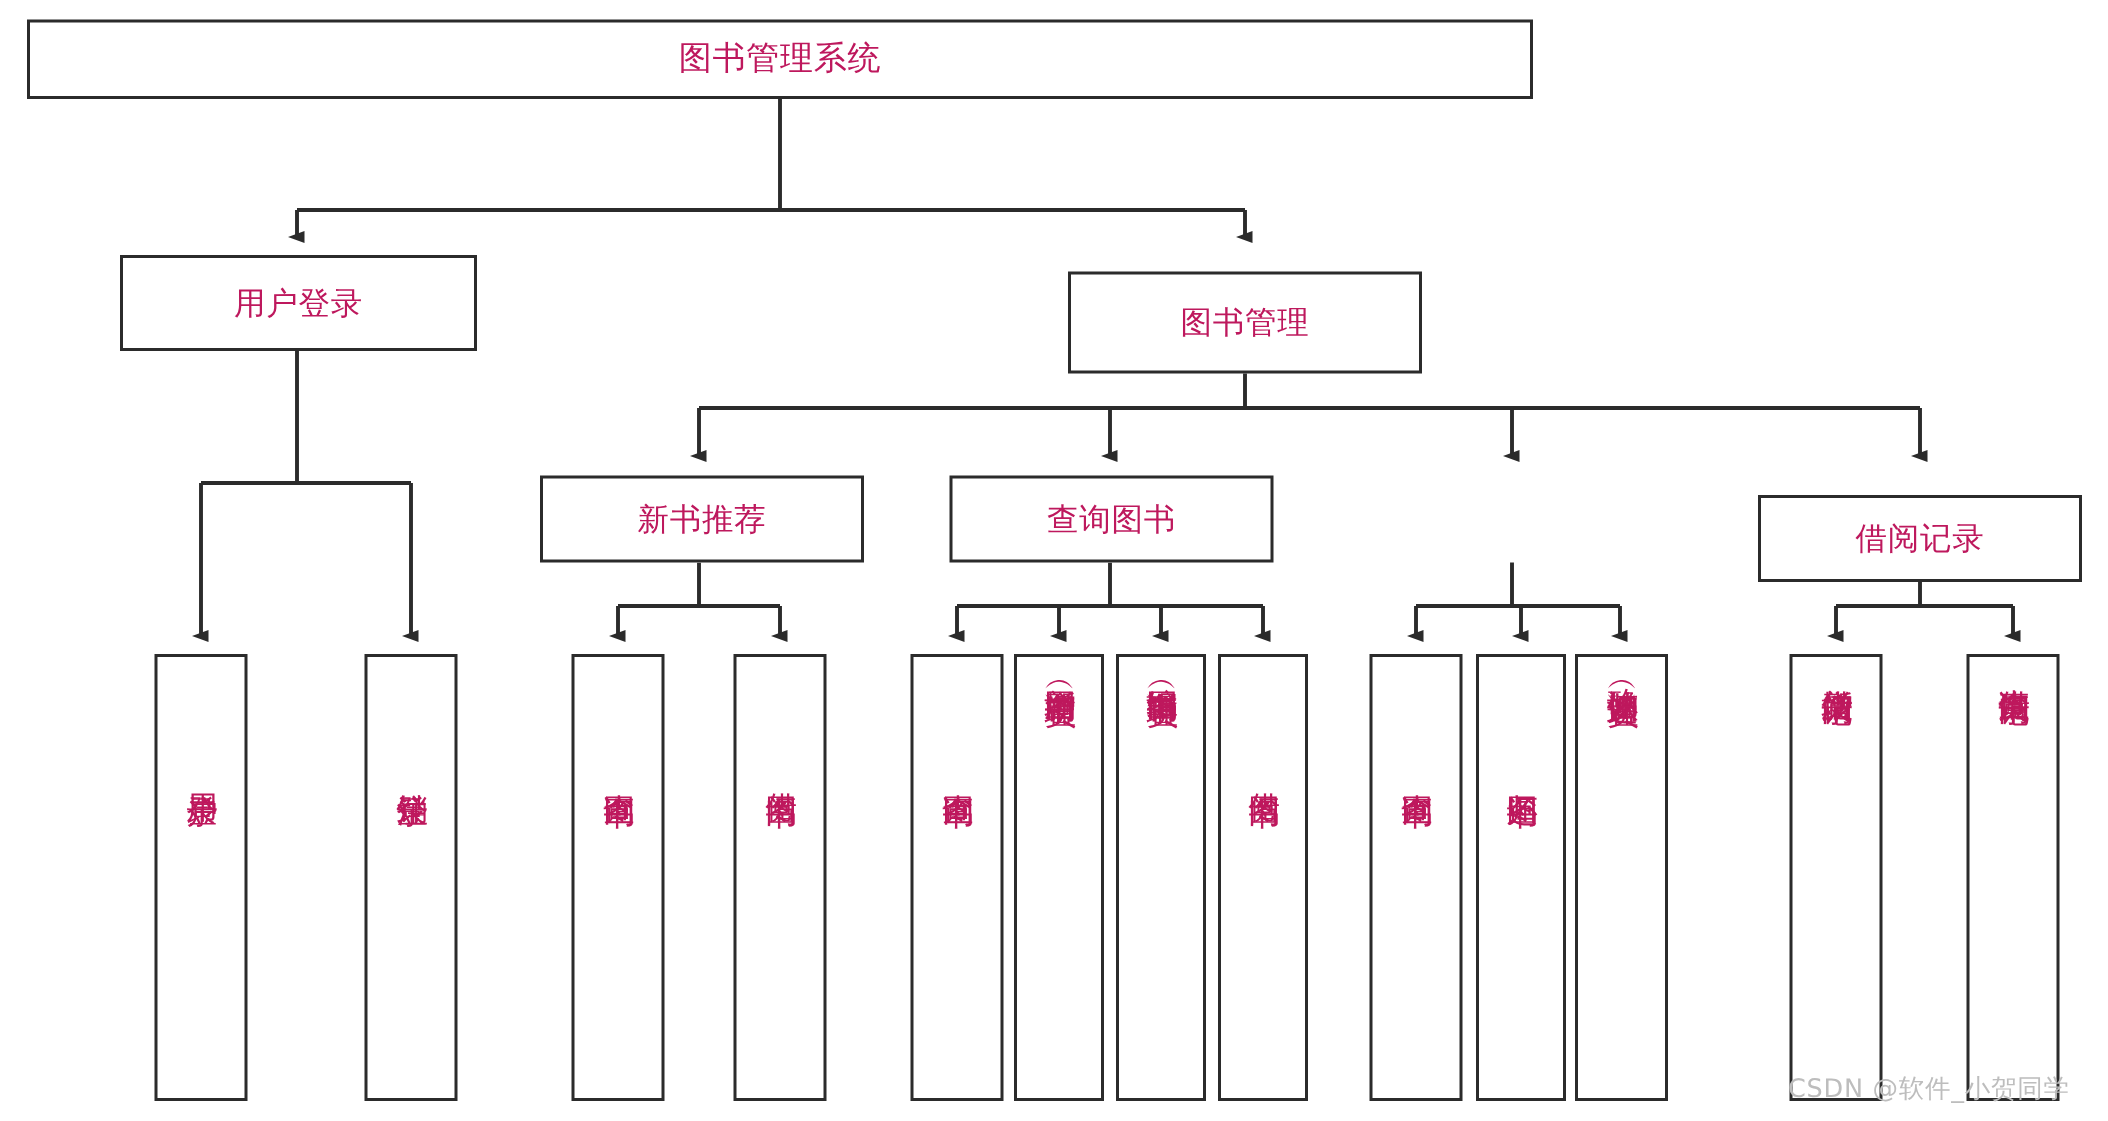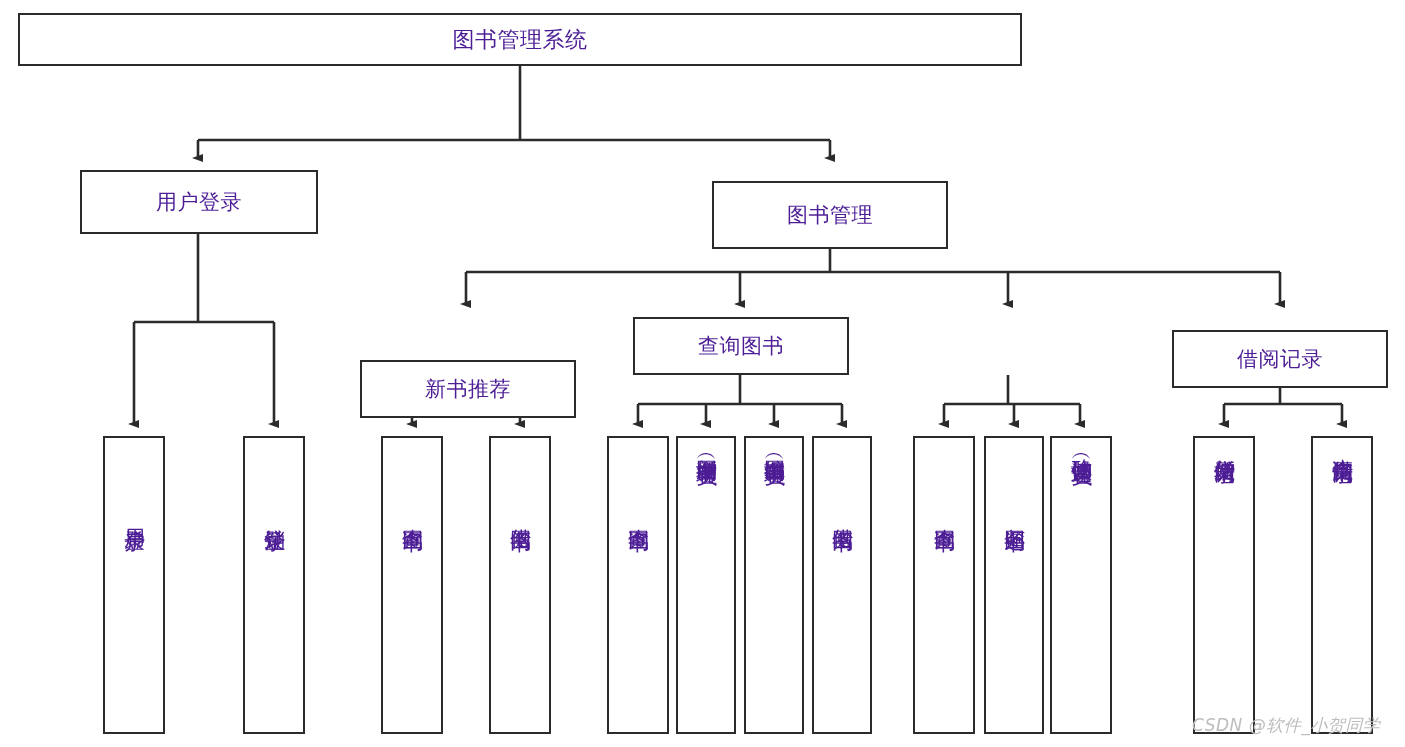--- a/index.html
+++ b/index.html
@@ -26,21 +26,21 @@
     pointer-events: none;
   }
   .node {
     position: absolute;
     box-sizing: border-box;
     border: 2.5px solid #2b2b2b;
     background: #ffffff;
     display: flex;
     align-items: center;
     justify-content: center;
-    color: #4c1d95;
+    color: #be185d;
   }
   .node .label {
     display: block;
     text-align: center;
     line-height: 1.18;
     letter-spacing: 0.5px;
   }
   .node.horiz .label {
     font-size: 21px;
   }
@@ -63,21 +63,20 @@
   .node.vert.mid .label {
     margin-top: 70px;
   }
   .watermark {
     position: absolute;
     color: #bdbdbd;
     font-size: 17px;
     letter-spacing: 0.5px;
     white-space: nowrap;
     user-select: none;
-    font-style: italic;
   }
 </style>
 </head>
 <body>
 
 <div id="canvas">
 
   <svg class="wires" viewBox="0 0 1405 747">
     <defs>
       <marker id="arrow" markerWidth="12" markerHeight="12" refX="5" refY="6" orient="auto" markerUnits="userSpaceOnUse">
@@ -132,21 +131,21 @@
     <span class="label">图书管理系统</span>
   </div>
 
   <div class="node horiz" style="left:80px; top:170px; width:238px; height:64px;">
     <span class="label">用户登录</span>
   </div>
   <div class="node horiz" style="left:712px; top:181px; width:236px; height:68px;">
     <span class="label">图书管理</span>
   </div>
 
-  <div class="node horiz" style="left:360px; top:317px; width:216px; height:58px;margin-top:43px;">
+  <div class="node horiz" style="left:360px; top:317px; width:216px; height:58px;">
     <span class="label">新书推荐</span>
   </div>
   <div class="node horiz" style="left:633px; top:317px; width:216px; height:58px;">
     <span class="label">查询图书</span>
   </div>
   <div class="node horiz" style="left:1172px; top:330px; width:216px; height:58px;">
     <span class="label">借阅记录</span>
   </div>
 
   <div class="node vert mid" style="left:103px; top:436px; width:62px; height:298px;">

